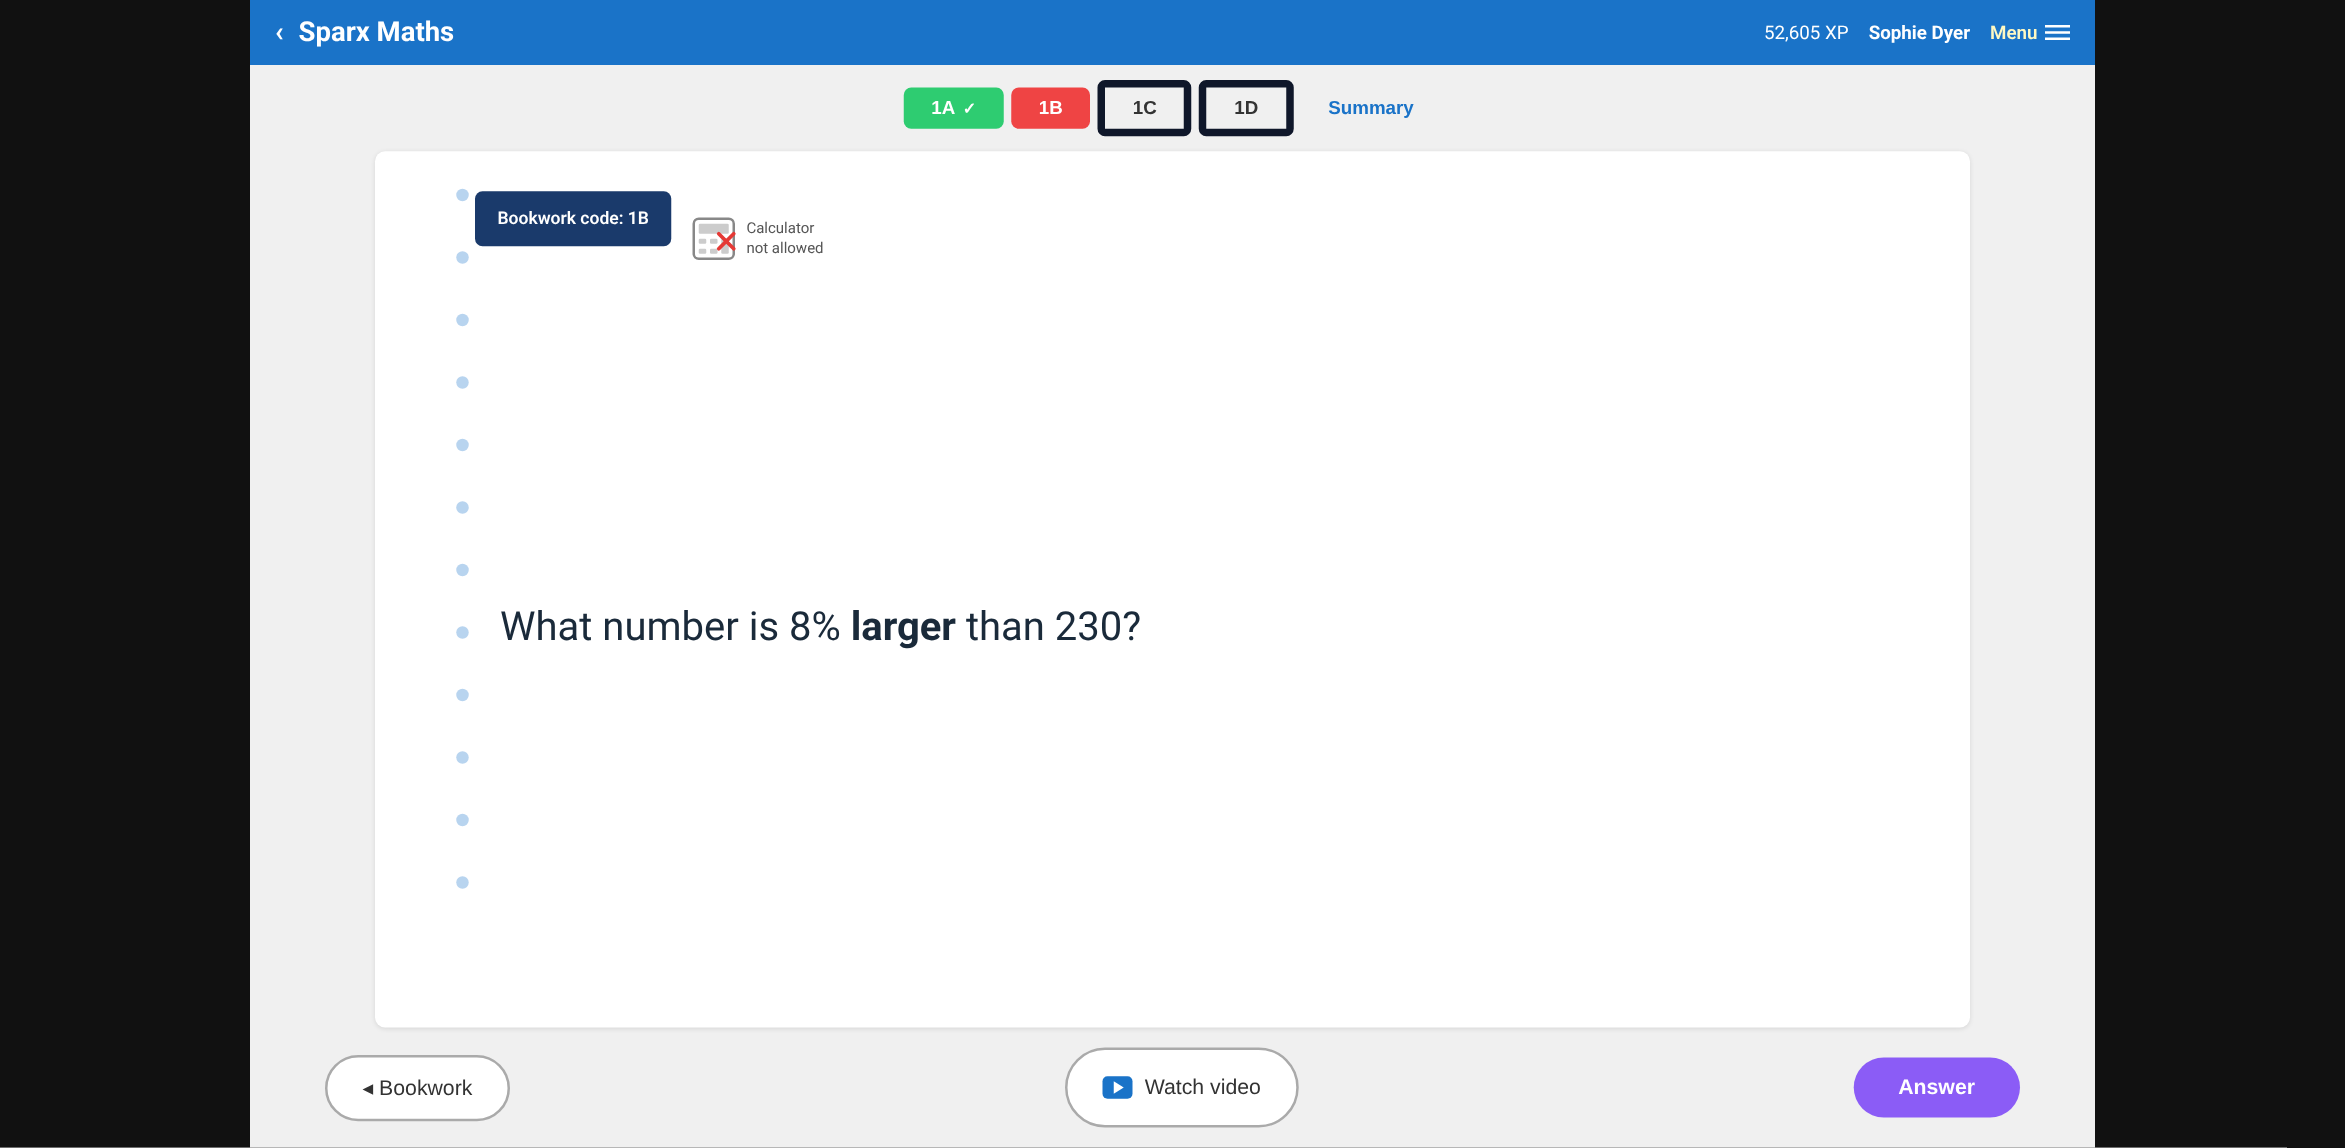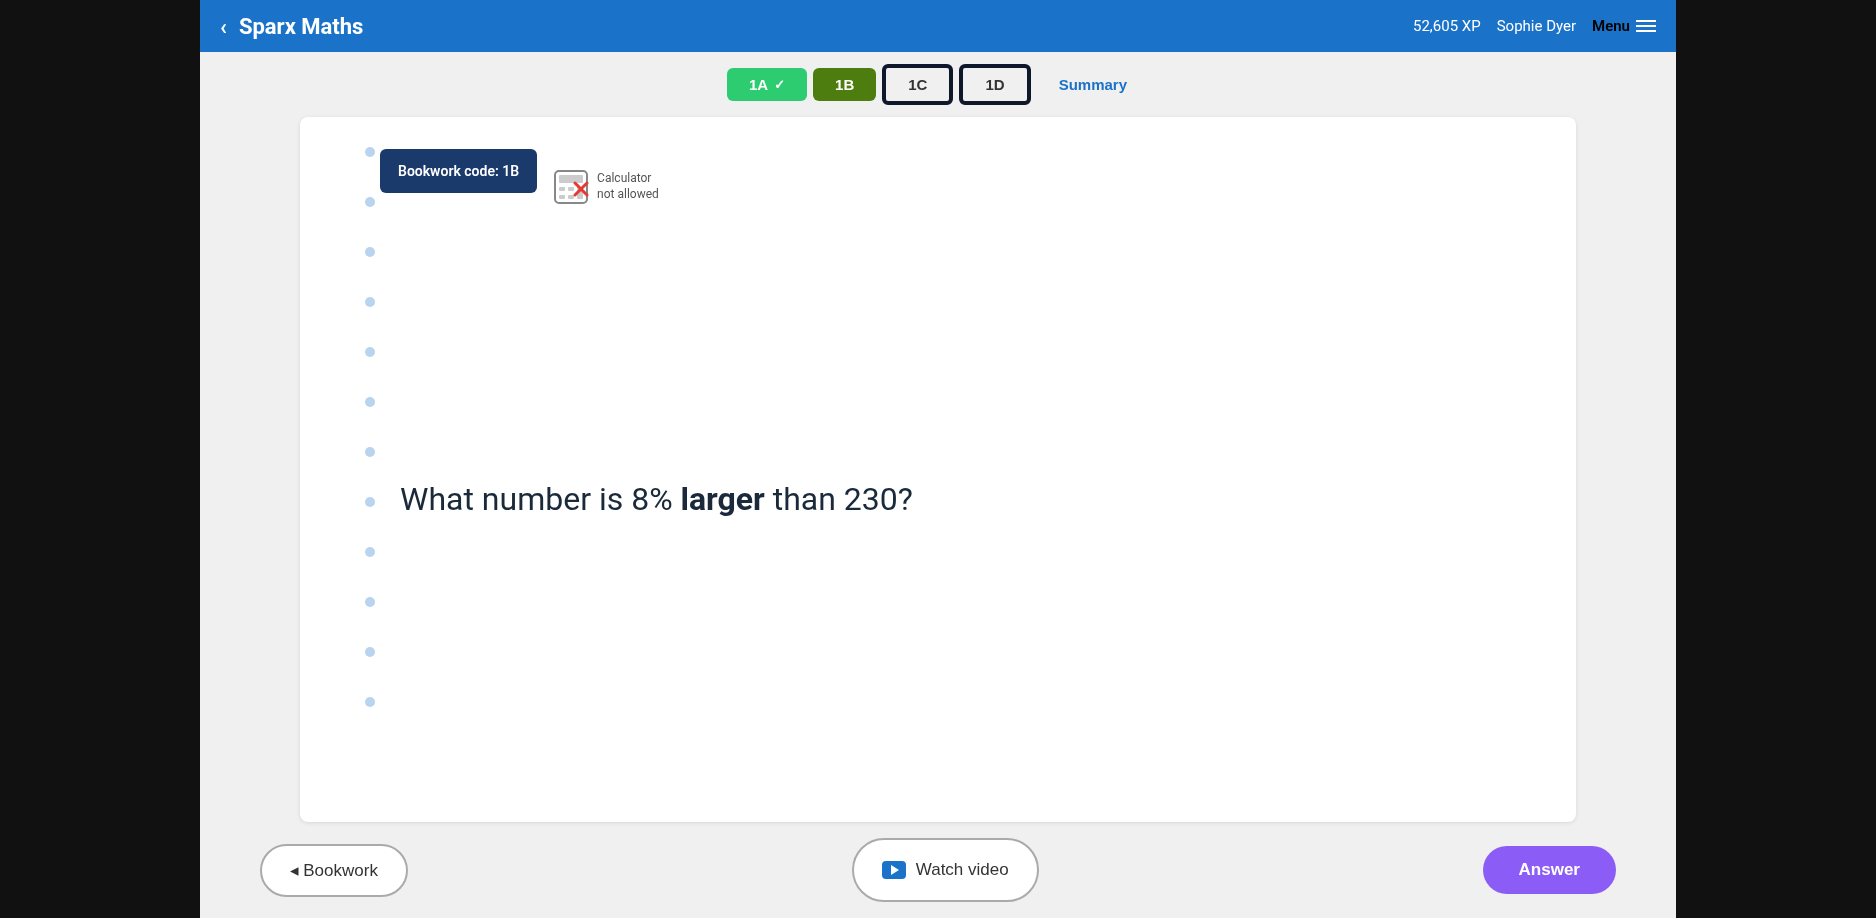--- a/index.html
+++ b/index.html
@@ -70,25 +70,25 @@
 
     .nav-xp {
       color: white;
       font-size: 15px;
       font-weight: 400;
     }
 
     .nav-user {
       color: white;
       font-size: 15px;
-      font-weight: 400;
+      font-weight: 700;
     }
 
     .nav-menu {
-      color: #000000;
+      color: #fef9c3;
       font-size: 15px;
       font-weight: 600;
       display: flex;
       align-items: center;
       gap: 6px;
       cursor: pointer;
     }
 
     .hamburger-icon {
       display: flex;
@@ -130,28 +130,28 @@
       display: flex;
       align-items: center;
       gap: 6px;
     }
 
     .tab-1a .checkmark {
       font-size: 13px;
     }
 
     .tab-1b {
-      background: #4d7c0f;
+      background: #ef4444;
       color: white;
     }
 
     .tab-1c, .tab-1d {
       background: transparent;
       color: #333;
-      border: 4px solid #0f172a;
+      border: 6px solid #0f172a;
     }
 
     .tab-summary {
       background: transparent;
       color: #1a73c8;
       border: none;
     }
 
     
     .content-area {

